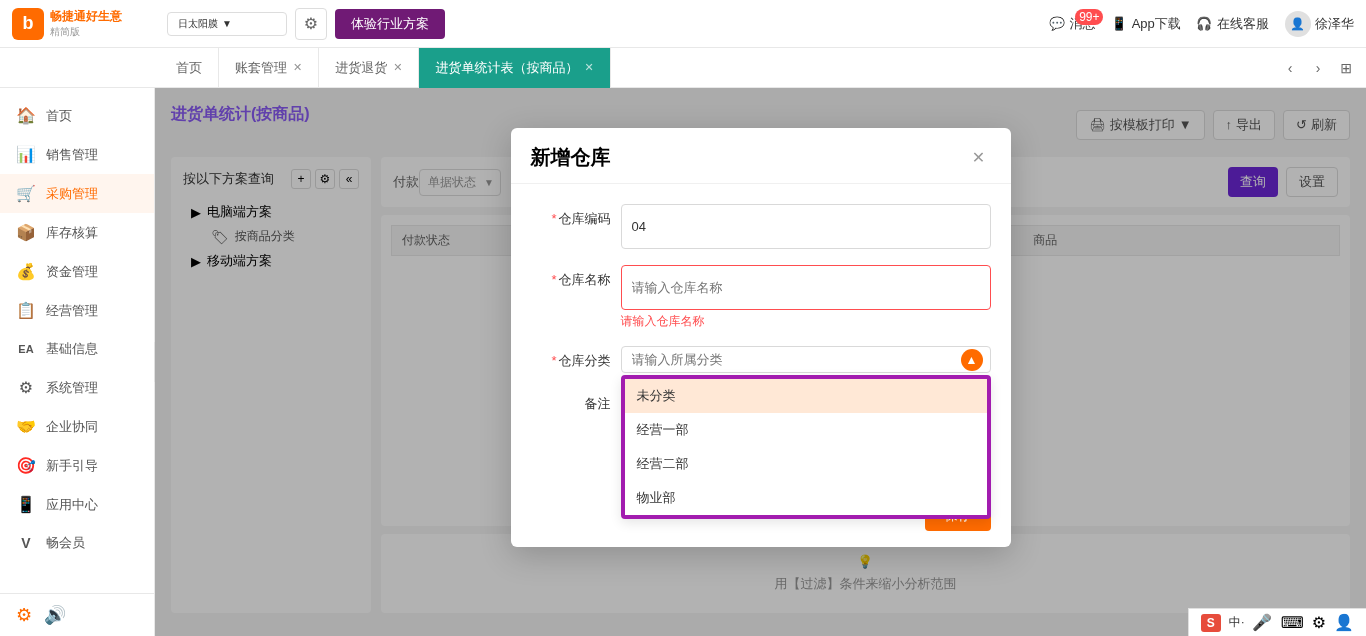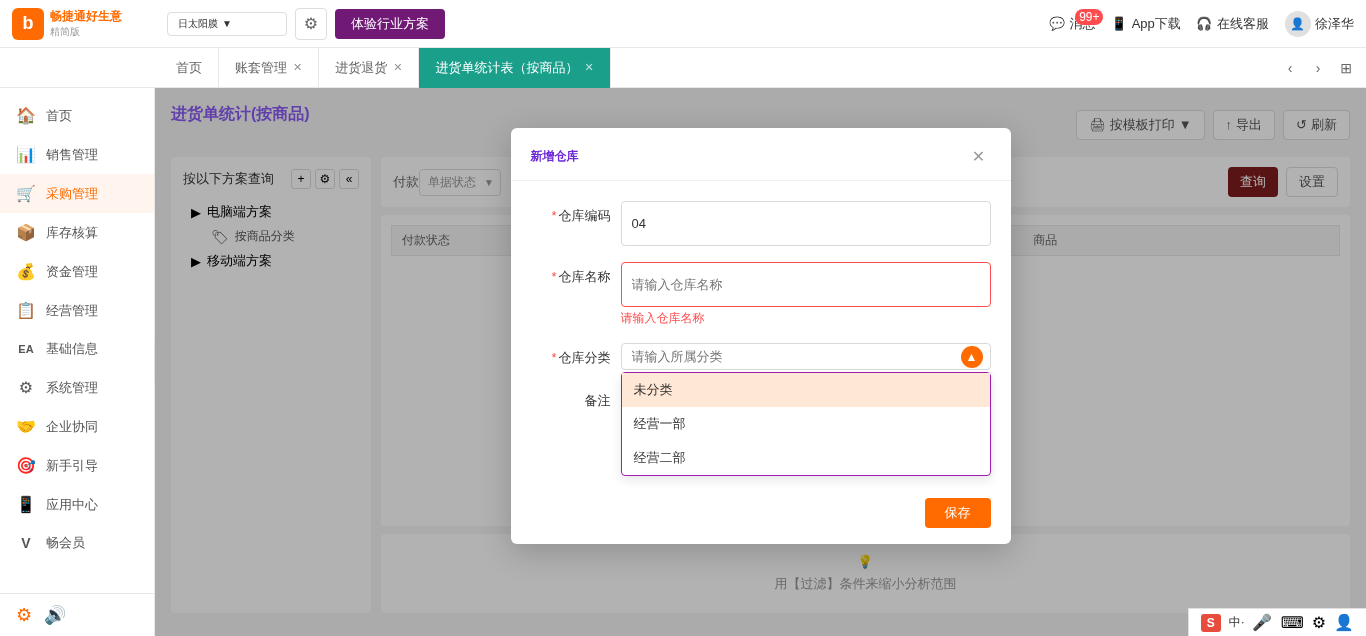--- a/index.html
+++ b/index.html
@@ -188,21 +188,21 @@
       width: 500px;
       box-shadow: 0 8px 32px rgba(0,0,0,0.2);
       position: relative;
       z-index: 101;
     }
     .dialog-header {
       display: flex; align-items: center; justify-content: space-between;
       padding: 16px 20px 12px;
       border-bottom: 1px solid #f0f0f0;
     }
-    .dialog-title { font-size: 12px; font-weight: bold; color: #6d28d9; }
+    .dialog-title { font-size: 20px; font-weight: bold; color: #000000; }
     .dialog-close {
       width: 24px; height: 24px;
       display: flex; align-items: center; justify-content: center;
       cursor: pointer; font-size: 16px; color: #999;
       border-radius: 50%;
     }
     .dialog-body { padding: 20px; }
     .form-row {
       display: flex; align-items: flex-start;
       margin-bottom: 16px;
@@ -238,21 +238,21 @@
       width: 22px; height: 22px;
       background: #ff6b00; border-radius: 50%;
       display: flex; align-items: center; justify-content: center;
       cursor: pointer; color: #fff; font-size: 12px;
     }
     .dropdown-list {
       position: absolute;
       top: calc(100% + 2px);
       left: 0; right: 0;
       background: #fff;
-      border: 1px solid #a21caf;
+      border: 4px solid #a21caf;
       border-radius: 4px;
       box-shadow: 0 4px 12px rgba(0,0,0,0.1);
       z-index: 200;
     }
     .dropdown-item {
       padding: 8px 12px;
       font-size: 13px; color: #333;
       cursor: pointer;
     }
     .dropdown-item.highlighted { background: #ffe8d6; }
@@ -461,21 +461,21 @@
             <div style="border:1px solid #ddd; border-radius:4px; padding:4px 24px 4px 8px; font-size:12px; color:#999; min-width:80px; position:relative; cursor:pointer;">
               <span>单据状态</span>
               <span style="position:absolute;right:6px;top:50%;transform:translateY(-50%);font-size:10px;">▼</span>
             </div>
           </div>
           <div style="flex:1; display:flex; align-items:center; gap:8px;">
             <span style="font-size:13px; color:#666;">商品</span>
             <span style="color:#aaa; font-size:12px;">···</span>
           </div>
           <div style="display:flex; gap:8px; margin-left:auto;">
-            <button class="toolbar-btn primary" style="background:#7f1d1d;color:#fff;border:none;">查询</button>
+            <button class="toolbar-btn primary" style="background:#6d28d9;color:#fff;border:none;">查询</button>
             <button class="toolbar-btn">设置</button>
           </div>
         </div>
 
         <div class="table-area">
           <div class="table-header-row">
             <div class="th">付款状态</div>
             <div class="th">单据状态</div>
             <div class="th">商品</div>
           </div>
@@ -520,20 +520,21 @@
               <span class="required">*</span><span>仓库分类</span>
             </div>
             <div class="form-control-wrap dropdown-wrap">
               <input class="dropdown-input" type="text" placeholder="请输入所属分类" style="">
               <div class="dropdown-arrow">▲</div>
               
               <div class="dropdown-list">
                 <div class="dropdown-item highlighted">未分类</div>
                 <div class="dropdown-item">经营一部</div>
                 <div class="dropdown-item">经营二部</div>
+                <div class="dropdown-item">物业部</div>
               </div>
             </div>
           </div>
 
           <div class="form-row">
             <div class="form-label">备注</div>
             <div class="form-control-wrap">
               <textarea class="form-textarea" style=""></textarea>
             </div>
           </div>

